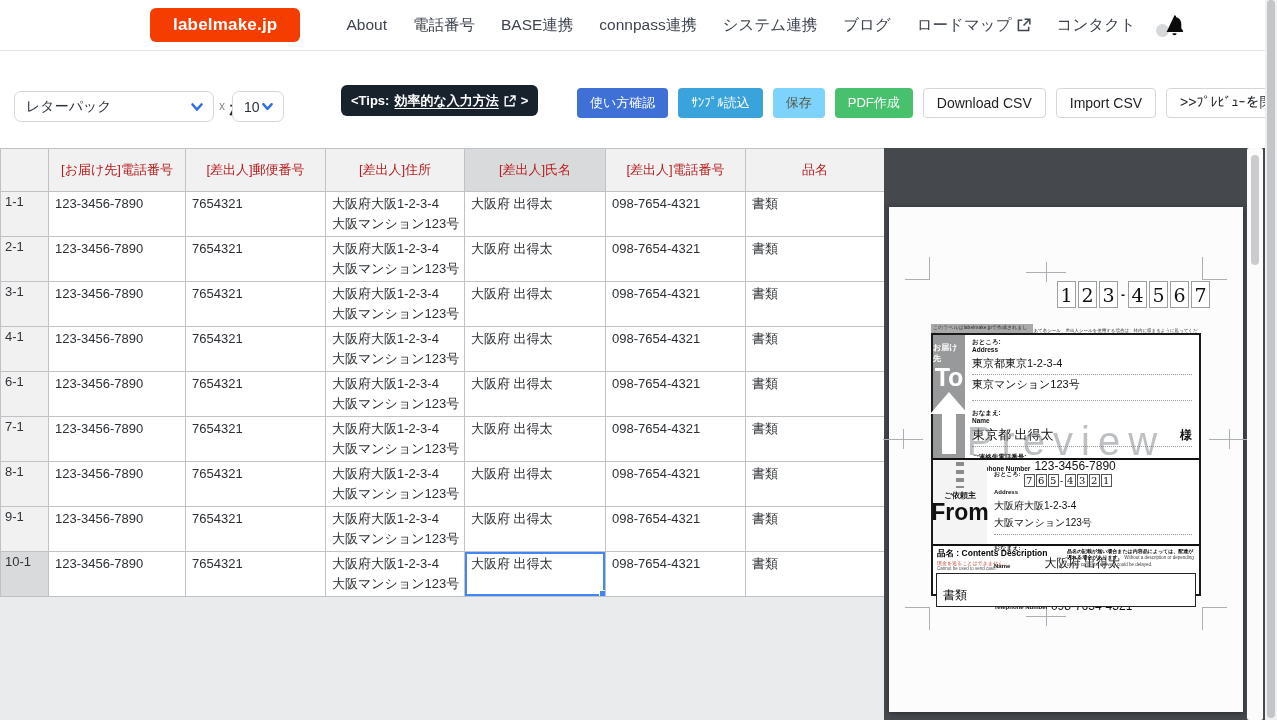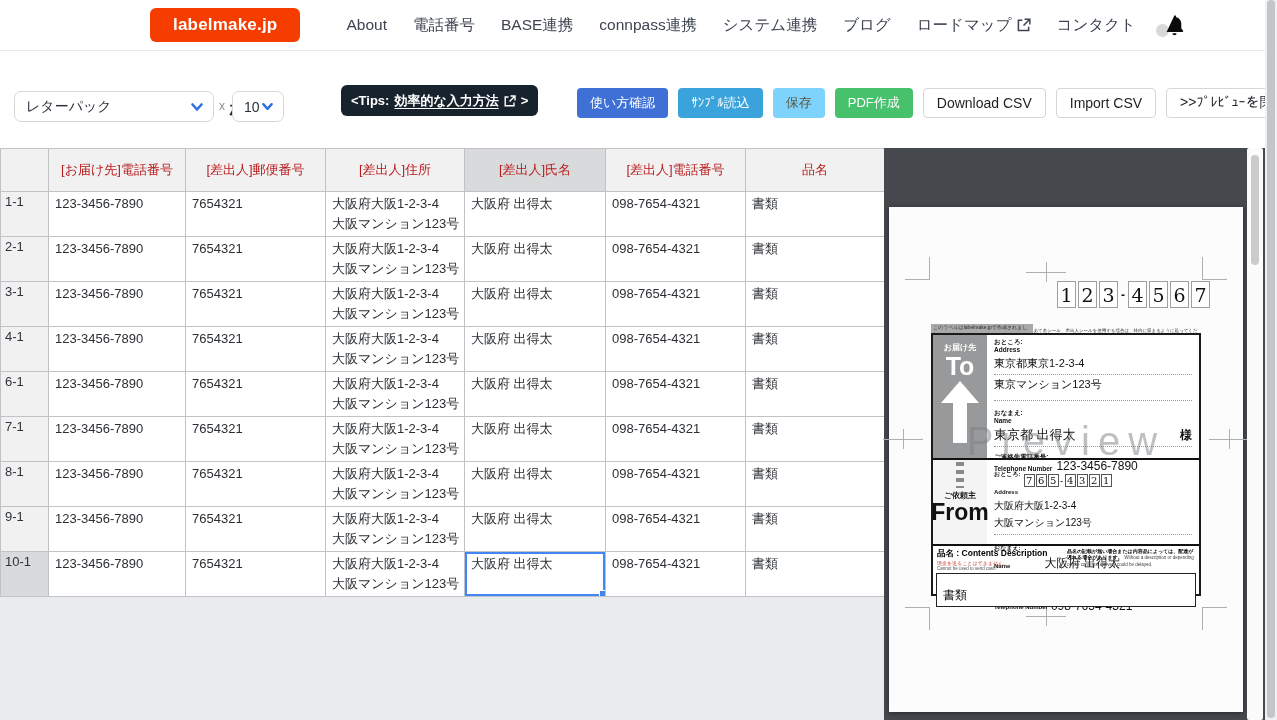--- a/index.html
+++ b/index.html
@@ -75,21 +75,21 @@
   .ziphyphen { width:6px; text-align:center; font-weight:bold; color:#111; font-size:12px; }
 
   
   .tiny-strip { position:absolute; left:42px; top:117px; width:270px; display:flex; justify-content:space-between; align-items:flex-end; }
   .made-chip { background:#a9a9a9; color:#2e2e2e; font-size:5px; line-height:7px; padding:0 2px; }
   .top-note { font-size:4.5px; color:#333; }
 
   
   .label-box { position:absolute; left:42px; top:126px; width:270px; height:263px; border:2px solid #1a1a1a; background:#fff; display:flex; flex-direction:column; }
   .sec-to { display:flex; height:123px; }
-  .to-left { width:54px; background:#98999b; color:#fff; display:flex; flex-direction:column; align-items:center; padding-top:7px; }
+  .to-left { width:32px; background:#98999b; color:#fff; display:flex; flex-direction:column; align-items:center; padding-top:7px; }
   .to-tag { font-size:8px; font-weight:bold; }
   .to-word { font-size:25px; font-weight:bold; line-height:1.05; }
   .to-right { flex:1; padding:3px 7px 0 7px; font-size:11px; color:#111; }
   .fld { font-size:6.5px; font-weight:bold; line-height:8px; color:#111; }
   .dotted { border-bottom:1px dotted #9a9a9a; }
   .addr-line { padding:2px 0 3px; font-size:11px; }
   .name-row { display:flex; justify-content:space-between; align-items:flex-end; padding:1px 0 2px; }
   .to-name { font-size:13px; }
   .honor { font-size:12px; font-weight:bold; }
   .tel-row { display:flex; align-items:flex-end; gap:4px; padding-top:2px; }

